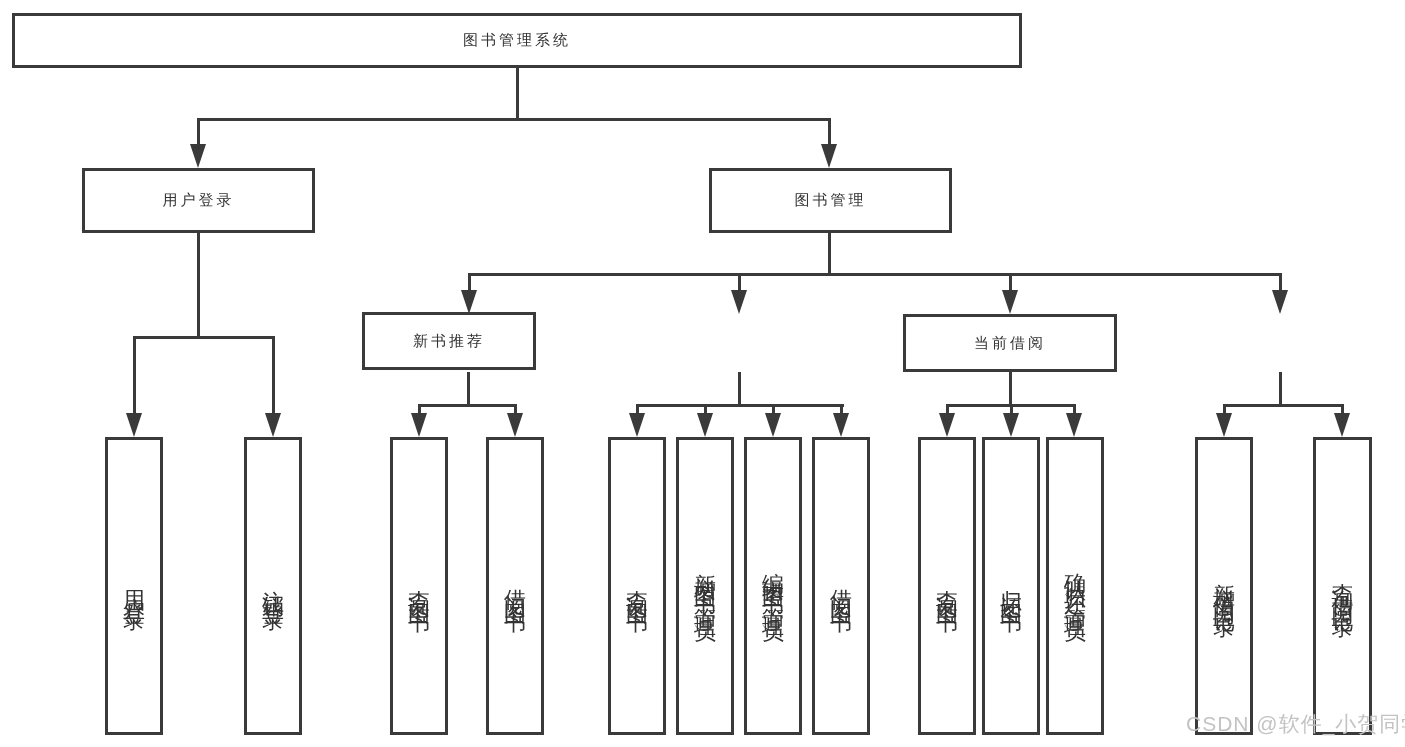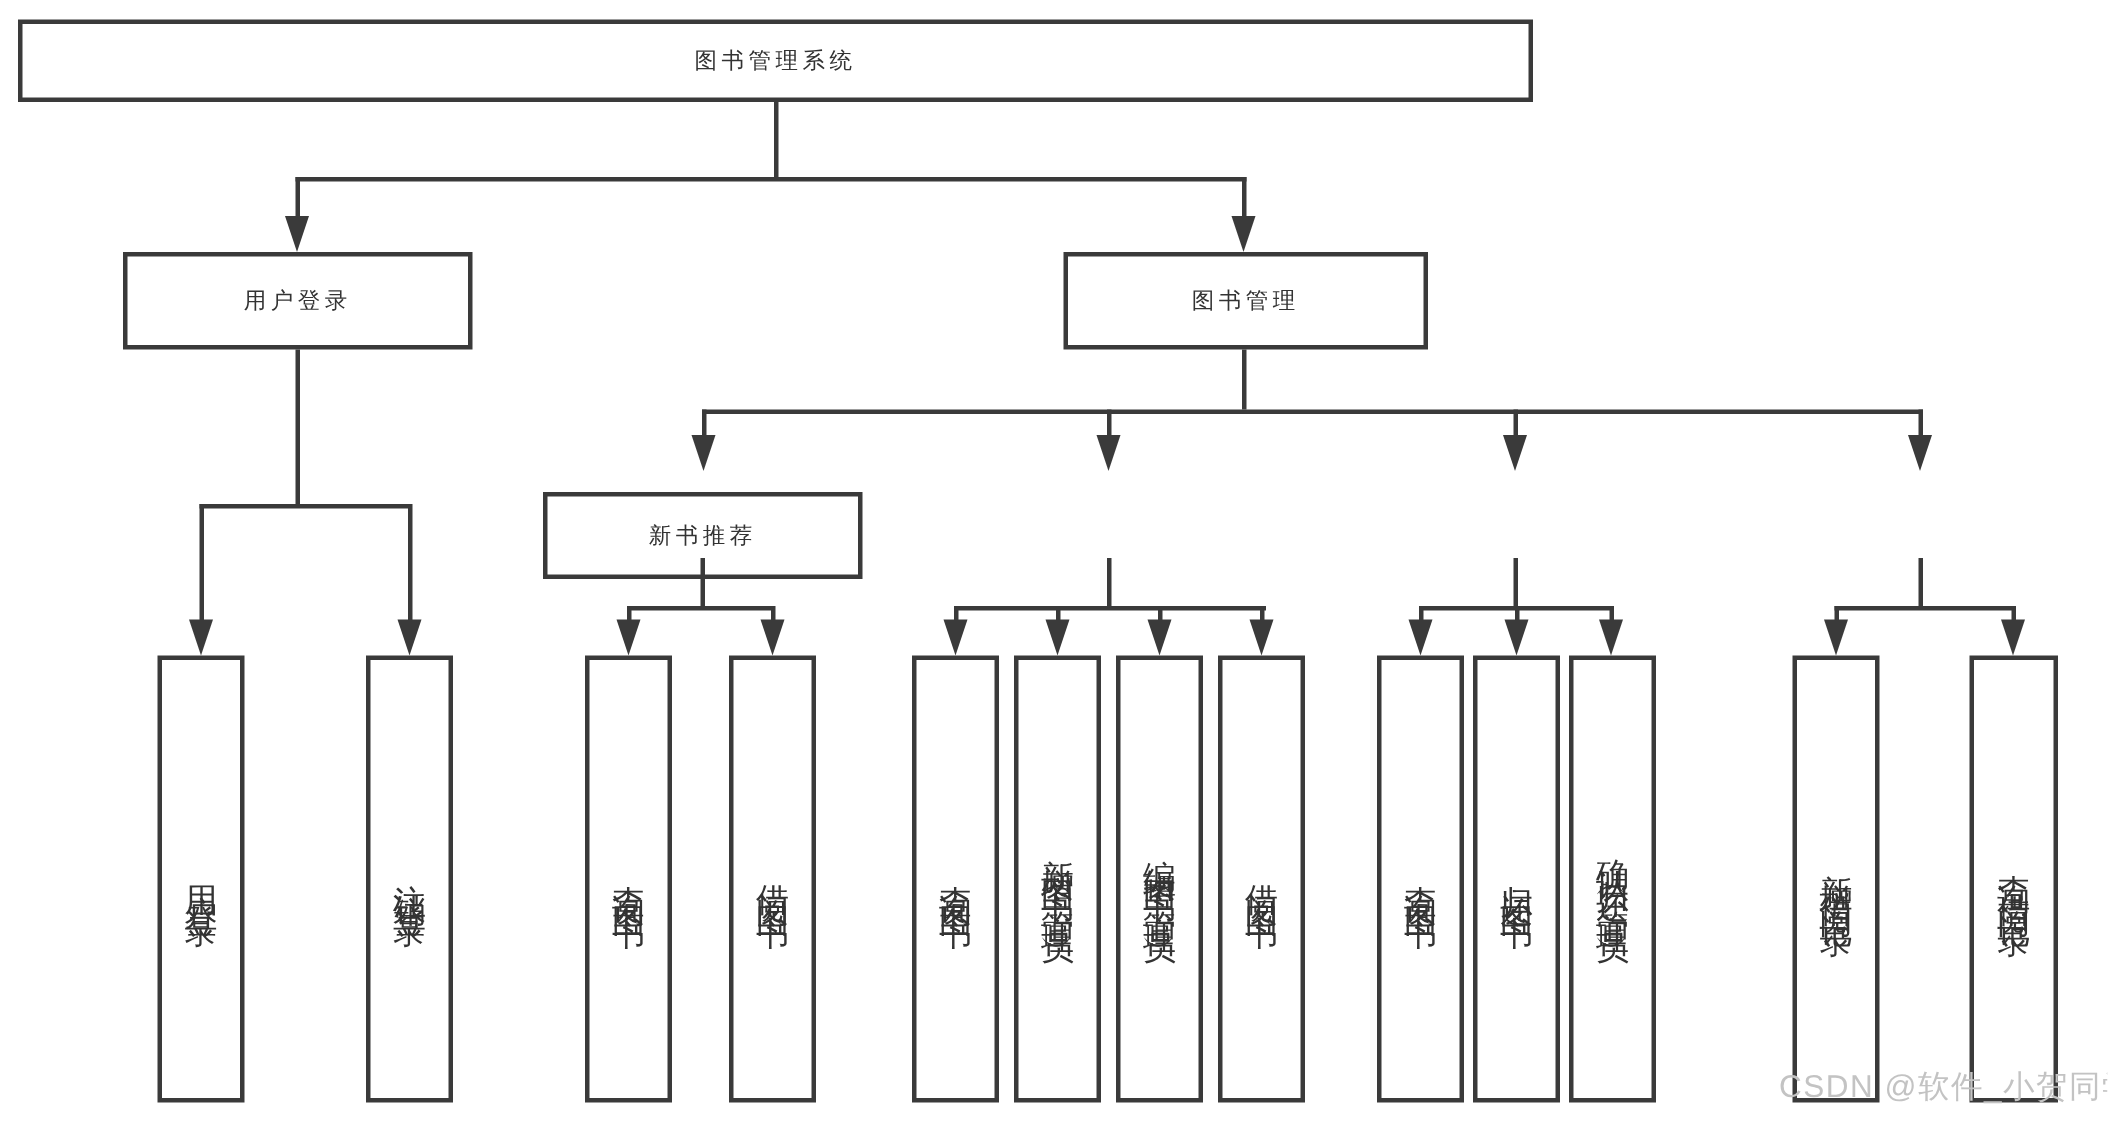--- a/index.html
+++ b/index.html
@@ -62,23 +62,24 @@
 <body>
 
 <div id="canvas">
 
   <div class="node hnode" style="left:12px;top:13px;width:1010px;height:55px;">图书管理系统</div>
 
   <div class="node hnode" style="left:82px;top:168px;width:233px;height:65px;">用户登录</div>
 
   <div class="node hnode" style="left:709px;top:168px;width:243px;height:65px;">图书管理</div>
 
-  <div class="node hnode" style="left:362px;top:328px;width:213px;height:58px;">新书推荐</div>
+  <div class="node hnode" style="left:362px;top:312px;width:174px;height:58px;">新书推荐</div>
 
 
+  <div class="node hnode" style="left:903px;top:314px;width:214px;height:58px;">当前借阅</div>
 
 
   <div class="node vnode" style="left:105px;top:437px;width:58px;height:298px;">用户登录</div>
   <div class="node vnode" style="left:244px;top:437px;width:58px;height:298px;">注销登录</div>
 
   <div class="node vnode" style="left:390px;top:437px;width:58px;height:298px;">查询图书</div>
   <div class="node vnode" style="left:486px;top:437px;width:58px;height:298px;">借阅图书</div>
 
   <div class="node vnode" style="left:608px;top:437px;width:58px;height:298px;">查询图书</div>
   <div class="node vnode" style="left:676px;top:437px;width:58px;height:298px;">新增图书（管理员）</div>

